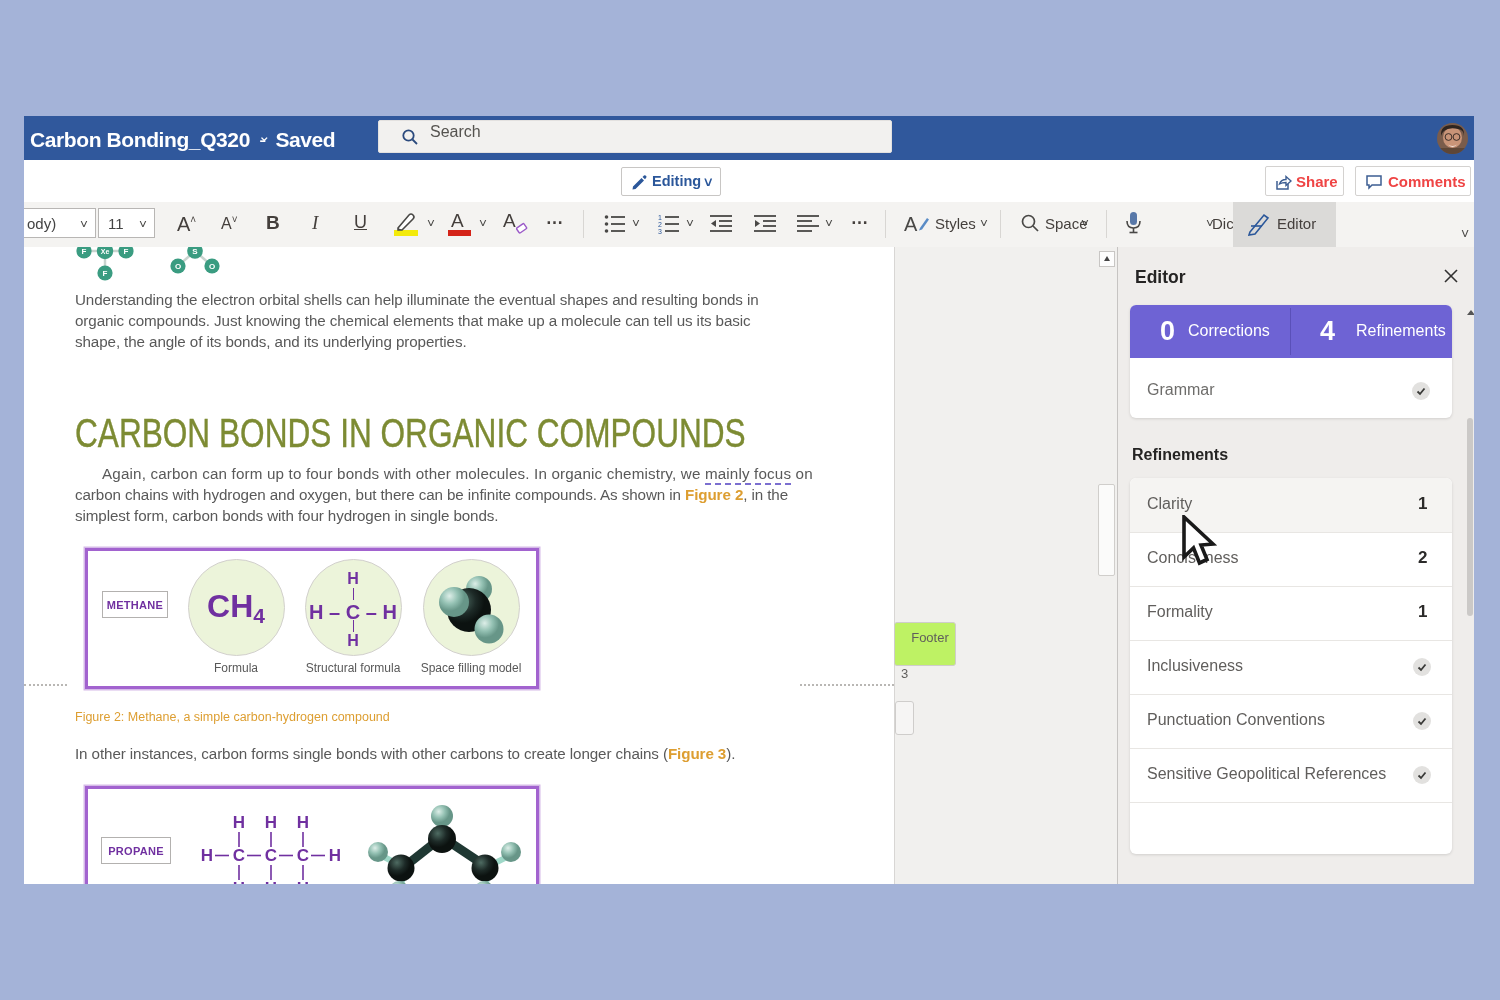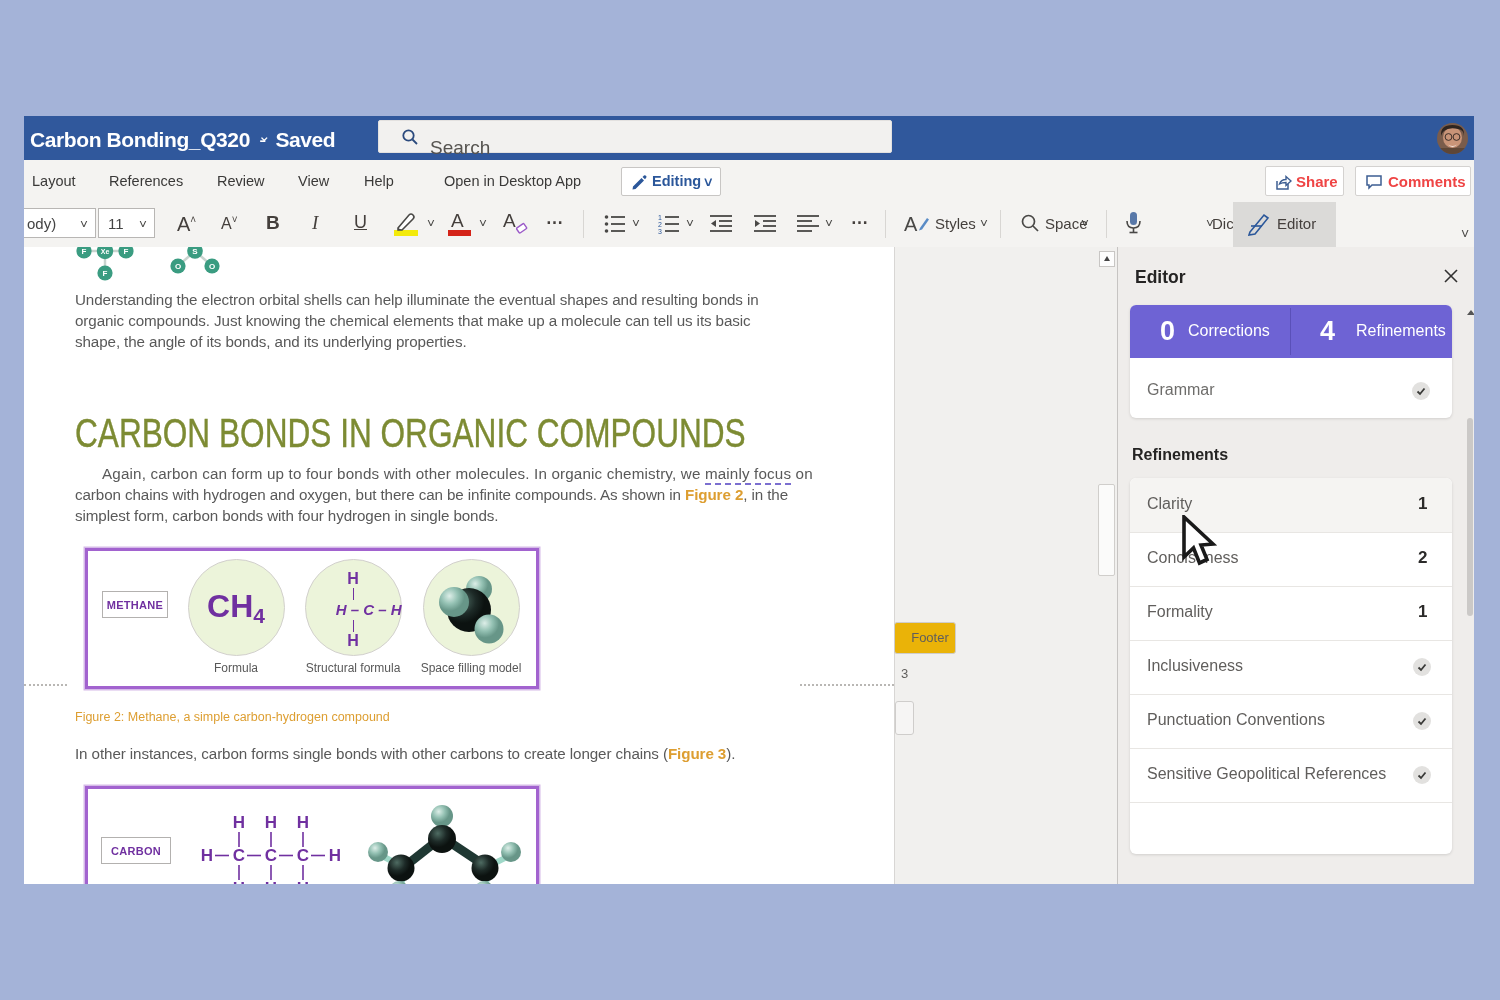--- a/index.html
+++ b/index.html
@@ -7,21 +7,21 @@
   body { background:#a4b3d8; font-family:"Liberation Sans", sans-serif; }
   #win { position:absolute; left:24px; top:116px; width:1450px; height:768px; background:#fff; overflow:hidden; }
   
   #titlebar { position:absolute; left:0; top:0; width:1450px; height:44px; background:#30589c; }
   #doctitle { position:absolute; left:6px; top:12px; color:#fff; font-size:21px; font-weight:700; letter-spacing:-0.4px; }
   #doctitle .saved { font-weight:700; }
   #doctitle .dash { font-weight:400; padding:0 4px; }
   #titchev { position:absolute; left:234px; top:11px; color:#fff; font-size:15px; font-weight:400; }
   #searchbox { position:absolute; left:354px; top:4px; width:514px; height:33px; background:#f2f1ef; border-radius:2px; border:1px solid #e3e1df; }
   #searchbox .mag { position:absolute; left:22px; top:7px; }
-  #searchbox .stext { position:absolute; left:51px; top:16px; font-size:19px; color:#55534f; }
+  #searchbox .stext { position:absolute; left:51px; top:2px; font-size:16px; color:#55534f; }
   #avatar { position:absolute; left:1413px; top:7px; width:31px; height:31px; border-radius:50%; overflow:hidden; }
   
   #menubar { position:absolute; left:0; top:44px; width:1450px; height:42px; background:#f4f3f1; }
   .mitem { position:absolute; top:13px; font-size:14.5px; color:#3a3938; }
   #editingbtn { position:absolute; left:597px; top:51px; width:100px; height:29px; background:#fff; border:1px solid #c8c6c4; border-radius:2px; }
   #editingbtn span { position:absolute; left:30px; top:5px; color:#2b579a; font-size:14.5px; font-weight:700; }
   .tbtn { position:absolute; top:50px; height:30px; background:#fff; border:1px solid #d4d2d0; border-radius:2px; }
   .tbtn .lbl { position:absolute; top:6px; color:#ef4444; font-size:15px; font-weight:700; }
   
   #toolbar { position:absolute; left:0; top:86px; width:1450px; height:45px; background:#f4f3f1; }
@@ -80,28 +80,20 @@
         <ellipse cx="15.5" cy="14.5" rx="9.5" ry="10.5" fill="#c99478"></ellipse>
         <path d="M4 13 Q3 2 15.5 2 Q28 2 27 13 Q27 7 21 6 Q12 4 7 8 Q4.5 10 4 13 Z" fill="#2e2420"></path>
         <rect x="0" y="25" width="31" height="6" fill="#5e4636"></rect>
         <circle cx="11.5" cy="14" r="3.4" fill="none" stroke="#2e2420" stroke-width="0.9"></circle>
         <circle cx="19.5" cy="14" r="3.4" fill="none" stroke="#2e2420" stroke-width="0.9"></circle>
         <path d="M11 21.5 Q15.5 24.5 20 21.5 Q15.5 26 11 21.5 Z" fill="#fff"></path>
       </svg>
     </div>
   </div>
 
-  <div id="menubar">
-    <span class="mitem" style="left:8px;">Layout</span>
-    <span class="mitem" style="left:85px;">References</span>
-    <span class="mitem" style="left:193px;">Review</span>
-    <span class="mitem" style="left:274px;">View</span>
-    <span class="mitem" style="left:340px;">Help</span>
-    <span class="mitem" style="left:420px;">Open in Desktop App</span>
-  </div>
   <div id="editingbtn">
     <svg style="position:absolute;left:9px;top:6px;" width="17" height="17" viewBox="0 0 17 17">
         <path d="M2 12.5 L10.5 4 L13 6.5 L4.5 15 L1.5 15.5 Z M11.5 3 L13 1.5 Q14 0.8 15 1.8 Q16 2.8 15.2 3.8 L14 5.2 Z" fill="#2b579a"></path>
       </svg>
     <span>Editing</span>
     <span style="position:absolute;left:82px;top:7px;" class="chev">˅</span>
   </div>
   <div class="tbtn" id="sharebtn" style="left:1241px; width:79px;">
     <svg style="position:absolute;left:8px;top:6px;" width="18" height="18" viewBox="0 0 18 18">
         <path d="M3 8 V16 H14 V11" fill="none" stroke="#3d5e92" stroke-width="1.5"></path>
@@ -271,21 +263,21 @@
       <div class="body-t" style="left:58px;top:218px;letter-spacing:0.16px;margin-left:20px;">Again, carbon can form up to four bonds with other molecules. In organic chemistry, we <span style="border-bottom:2px dashed #7b6fd0;padding-bottom:1px;">mainly focus</span> on</div>
       <div class="body-t" style="left:51px;top:239px;">carbon chains with hydrogen and oxygen, but there can be infinite compounds. As shown in <span class="fig">Figure 2</span>, in the</div>
       <div class="body-t" style="left:51px;top:260px;">simplest form, carbon bonds with four hydrogen in single bonds.</div>
 
       <div class="pbox" style="top:301px;height:141px;">
         <div class="tag" style="left:14px;top:40px;width:66px;height:27px;font-size:11px;line-height:27px;letter-spacing:.3px;">METHANE</div>
         <div class="gcirc" style="left:99.5px;top:8px;width:97px;height:97px;"></div>
         <div class="pur" style="position:absolute;left:99.5px;top:37px;width:97px;text-align:center;font-size:32px;">CH<span style="font-size:21px;vertical-align:-6px;">4</span></div>
         <div class="gcirc" style="left:216.5px;top:8px;width:97px;height:97px;"></div>
         <div class="pur" style="position:absolute;left:216.5px;top:19px;width:97px;text-align:center;font-size:16px;">H</div>
-        <div class="pur" style="position:absolute;left:216.5px;top:50px;width:97px;text-align:right;font-size:15px;font-style:italic;">H – C – H</div>
+        <div class="pur" style="position:absolute;left:216.5px;top:50px;width:97px;text-align:center;font-size:20px;">H – C – H</div>
         <div class="pur" style="position:absolute;left:216.5px;top:81px;width:97px;text-align:center;font-size:16px;">H</div>
         <div style="position:absolute;left:264.5px;top:37px;width:1.5px;height:12px;background:#7030a0;"></div>
         <div style="position:absolute;left:264.5px;top:69px;width:1.5px;height:12px;background:#7030a0;"></div>
         <div class="gcirc" style="left:334.5px;top:8px;width:97px;height:97px;"></div>
         <svg style="position:absolute;left:334.5px;top:8px;" width="97" height="97" viewBox="0 0 97 97">
           <defs>
             <radialGradient id="dk" cx="35%" cy="30%">
                 <stop offset="0%" stop-color="#4e6b62"></stop>
                 <stop offset="60%" stop-color="#1d2a27"></stop>
                 <stop offset="100%" stop-color="#0c1210"></stop>
@@ -307,21 +299,21 @@
       </div>
 
       <div style="position:absolute;left:0;top:437px;width:43px;border-top:2px dotted #b9b7b4;"></div>
       <div style="position:absolute;left:776px;top:437px;width:94px;border-top:2px dotted #b9b7b4;"></div>
 
       <div class="orange" style="position:absolute;left:51px;top:463px;font-size:12.5px;white-space:nowrap;">Figure 2: Methane, a simple carbon-hydrogen compound</div>
 
       <div class="body-t" style="left:51px;top:498px;">In other instances, carbon forms single bonds with other carbons to create longer chains (<span class="fig">Figure 3</span>).</div>
 
       <div class="pbox" style="top:539px;height:130px;">
-        <div class="tag" style="left:13px;top:48px;width:70px;height:27px;font-size:11px;line-height:27px;letter-spacing:.3px;">CARBON</div>
+        <div class="tag" style="left:13px;top:48px;width:70px;height:27px;font-size:11px;line-height:27px;letter-spacing:.3px;">PROPANE</div>
         <svg style="position:absolute;left:81px;top:17.5px;" width="180" height="95" viewBox="0 0 180 95">
           <g font-family="Liberation Sans" font-weight="700" font-size="17" fill="#7030a0" text-anchor="middle">
             <text x="70" y="21">H</text>
               <text x="102" y="21">H</text>
               <text x="134" y="21">H</text>
             <text x="38" y="54">H</text>
               <text x="70" y="54">C</text>
               <text x="102" y="54">C</text>
               <text x="134" y="54">C</text>
               <text x="166" y="54">H</text>
@@ -358,21 +350,21 @@
           <circle cx="37" cy="58" r="10" fill="url(#lt)"></circle>
           <circle cx="101" cy="45" r="14" fill="url(#dk)"></circle>
           <circle cx="60" cy="74" r="13.5" fill="url(#dk)"></circle>
           <circle cx="144" cy="74" r="13.5" fill="url(#dk)"></circle>
           <circle cx="58" cy="97" r="10" fill="url(#lt)"></circle>
           <circle cx="143" cy="97" r="10" fill="url(#lt)"></circle>
           <circle cx="170" cy="58" r="10" fill="url(#lt)"></circle>
         </svg>
       </div>
 
-      <div style="position:absolute;left:870px;top:375px;width:62px;height:32px;background:#eab308;border:1.5px solid #cfcdcb;border-radius:3px;color:#605e5c;font-size:13px;text-align:center;line-height:29px;padding-left:10px;">Footer</div>
+      <div style="position:absolute;left:870px;top:375px;width:62px;height:44px;background:#bef264;border:1.5px solid #cfcdcb;border-radius:3px;color:#605e5c;font-size:13px;text-align:center;line-height:29px;padding-left:10px;">Footer</div>
       <div style="position:absolute;left:877px;top:419px;font-size:13px;color:#605e5c;">3</div>
       <div style="position:absolute;left:871px;top:454px;width:19px;height:34px;background:#f6f5f4;border:1.5px solid #cfcdcb;border-radius:3px;"></div>
       <div style="position:absolute;left:1075px;top:4px;width:16px;height:16px;background:#fdfdfd;border:1px solid #c8c6c4;"></div>
       <div style="position:absolute;left:1080px;top:9px;width:0;height:0;border-left:3.5px solid transparent;border-right:3.5px solid transparent;border-bottom:5px solid #444;"></div>
       <div style="position:absolute;left:1074px;top:237px;width:17px;height:92px;background:#fbfbfa;border:1px solid #d0cecb;border-radius:2px;"></div>
     </div>
     <div id="pane">
       <div style="position:absolute;left:17px;top:20px;font-size:17.5px;font-weight:700;color:#252423;">Editor</div>
       <svg style="position:absolute;left:325px;top:21px;" width="16" height="16" viewBox="0 0 16 16">
           <line x1="2" y1="2" x2="14" y2="14" stroke="#323130" stroke-width="1.6"></line>

